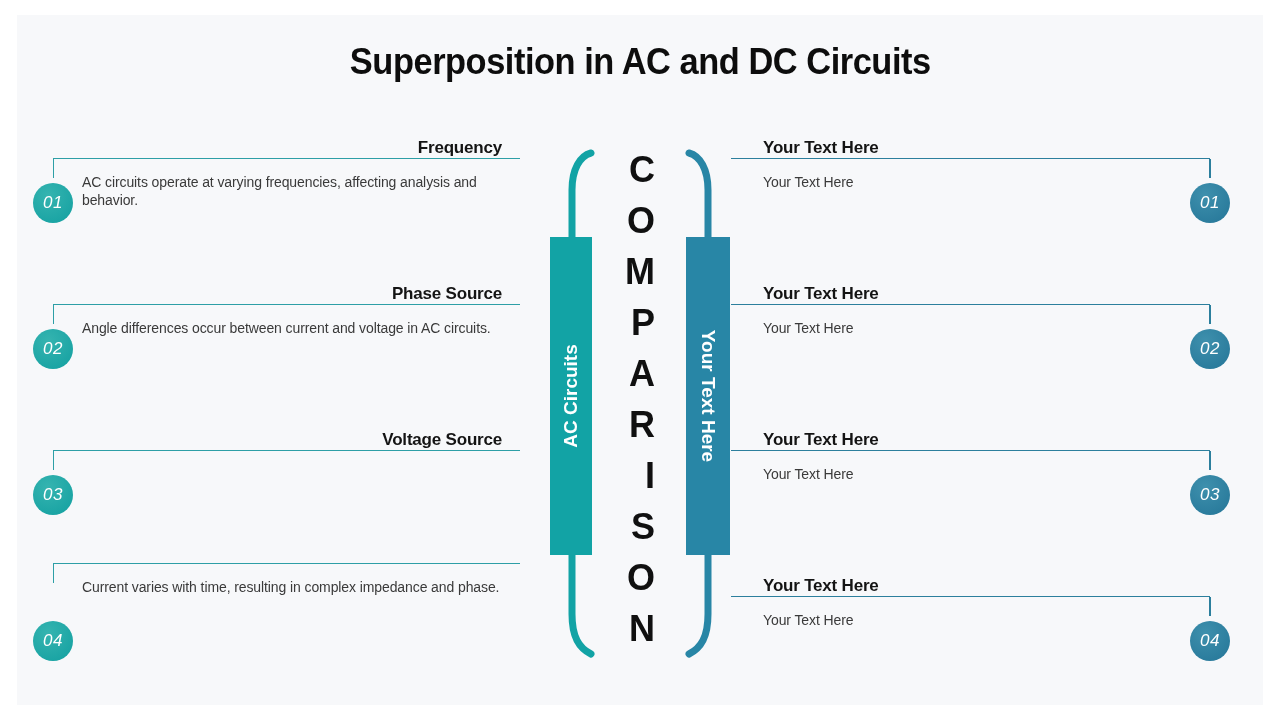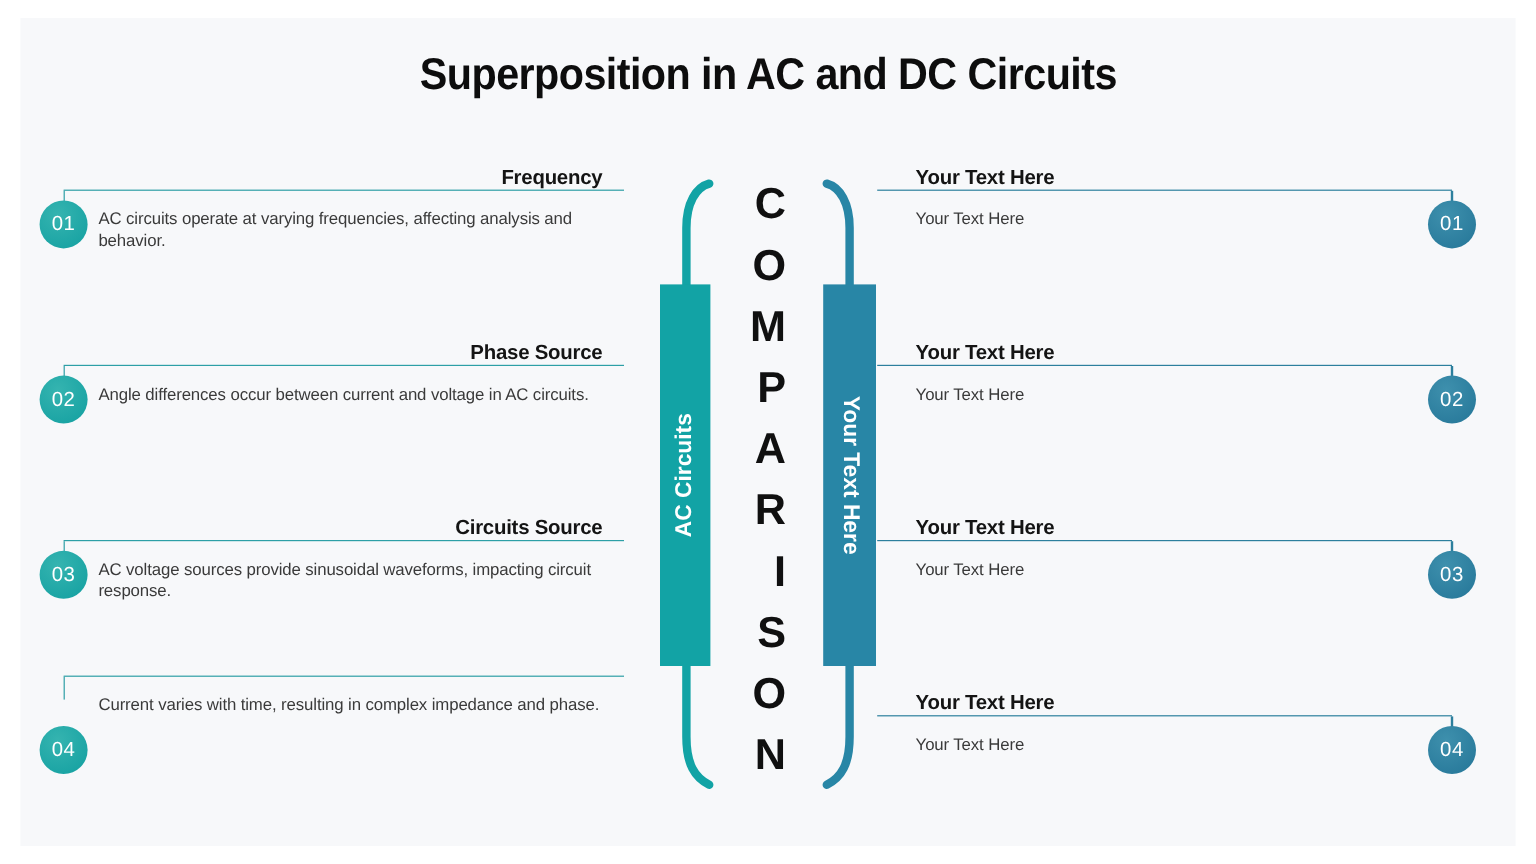--- a/index.html
+++ b/index.html
@@ -30,23 +30,23 @@
     width: 1.6px; height: 19px; background: var(--teal-line); }
   .row.r .hline { position: relative; margin-right: 17px; border-top: 1.4px solid var(--dark-line); }
   .row.r .hline::after { content: ""; position: absolute; right: -0.5px; top: 0;
     width: 1.6px; height: 19px; background: var(--dark-line); }
 
   .row .body { margin-top: 15px; font-size: 14px; line-height: 17.5px; color: #3a3a3a;
     letter-spacing: -0.1px; }
   .row.l .body { text-align: left; padding-right: 18px; padding-left: 46px; }
   .row.r .body { text-align: left; padding-left: 32px; padding-right: 40px; }
 
-  .badge { position: absolute; top: 42px; width: 40px; height: 40px; border-radius: 50%;
+  .badge { position: absolute; top: 58px; width: 40px; height: 40px; border-radius: 50%;
     display: flex; align-items: center; justify-content: center; color: #ffffff;
-    font-size: 17px; letter-spacing: 0.5px; }
+    font-size: 17px; letter-spacing: 0.5px; font-style: italic; }
   .row.l .badge { left: -3px; background: radial-gradient(circle at 38% 30%, #35b4b0, var(--teal-circle)); }
   .row.r .badge { left: 459px; background: radial-gradient(circle at 38% 30%, #3e90ad, var(--dark-circle)); }
 
   
   .curves { position: absolute; left: 540px; top: 140px; width: 200px; height: 530px; }
   .vbar { position: absolute; top: 237px; height: 318px; display: flex; align-items: center;
     justify-content: center; }
   .vbar.left  { left: 550px; width: 42px; background: var(--teal); }
   .vbar.right { left: 686px; width: 44px; background: var(--dark-teal); }
   .vbar span { white-space: nowrap; color: #ffffff; font-weight: bold; font-size: 19px; }
@@ -74,23 +74,22 @@
     <div class="body">AC circuits operate at varying frequencies, affecting analysis and behavior.</div>
     <div class="badge">01</div>
   </div>
   <div class="row l y1">
     <div class="head">Phase Source</div>
     <div class="hline"></div>
     <div class="body">Angle differences occur between current and voltage in AC circuits.</div>
     <div class="badge">02</div>
   </div>
   <div class="row l y2">
-    <div class="head">Circuits Source</div>
+    <div class="head">Voltage Source</div>
     <div class="hline"></div>
-    <div class="body">AC voltage sources provide sinusoidal waveforms, impacting circuit response.</div>
     <div class="badge">03</div>
   </div>
   <div class="row l y3">
     <div class="hline"></div>
     <div class="body">Current varies with time, resulting in complex impedance and phase.</div>
     <div class="badge">04</div>
   </div>
 
   <div class="row r y0">
     <div class="head">Your Text Here</div>

